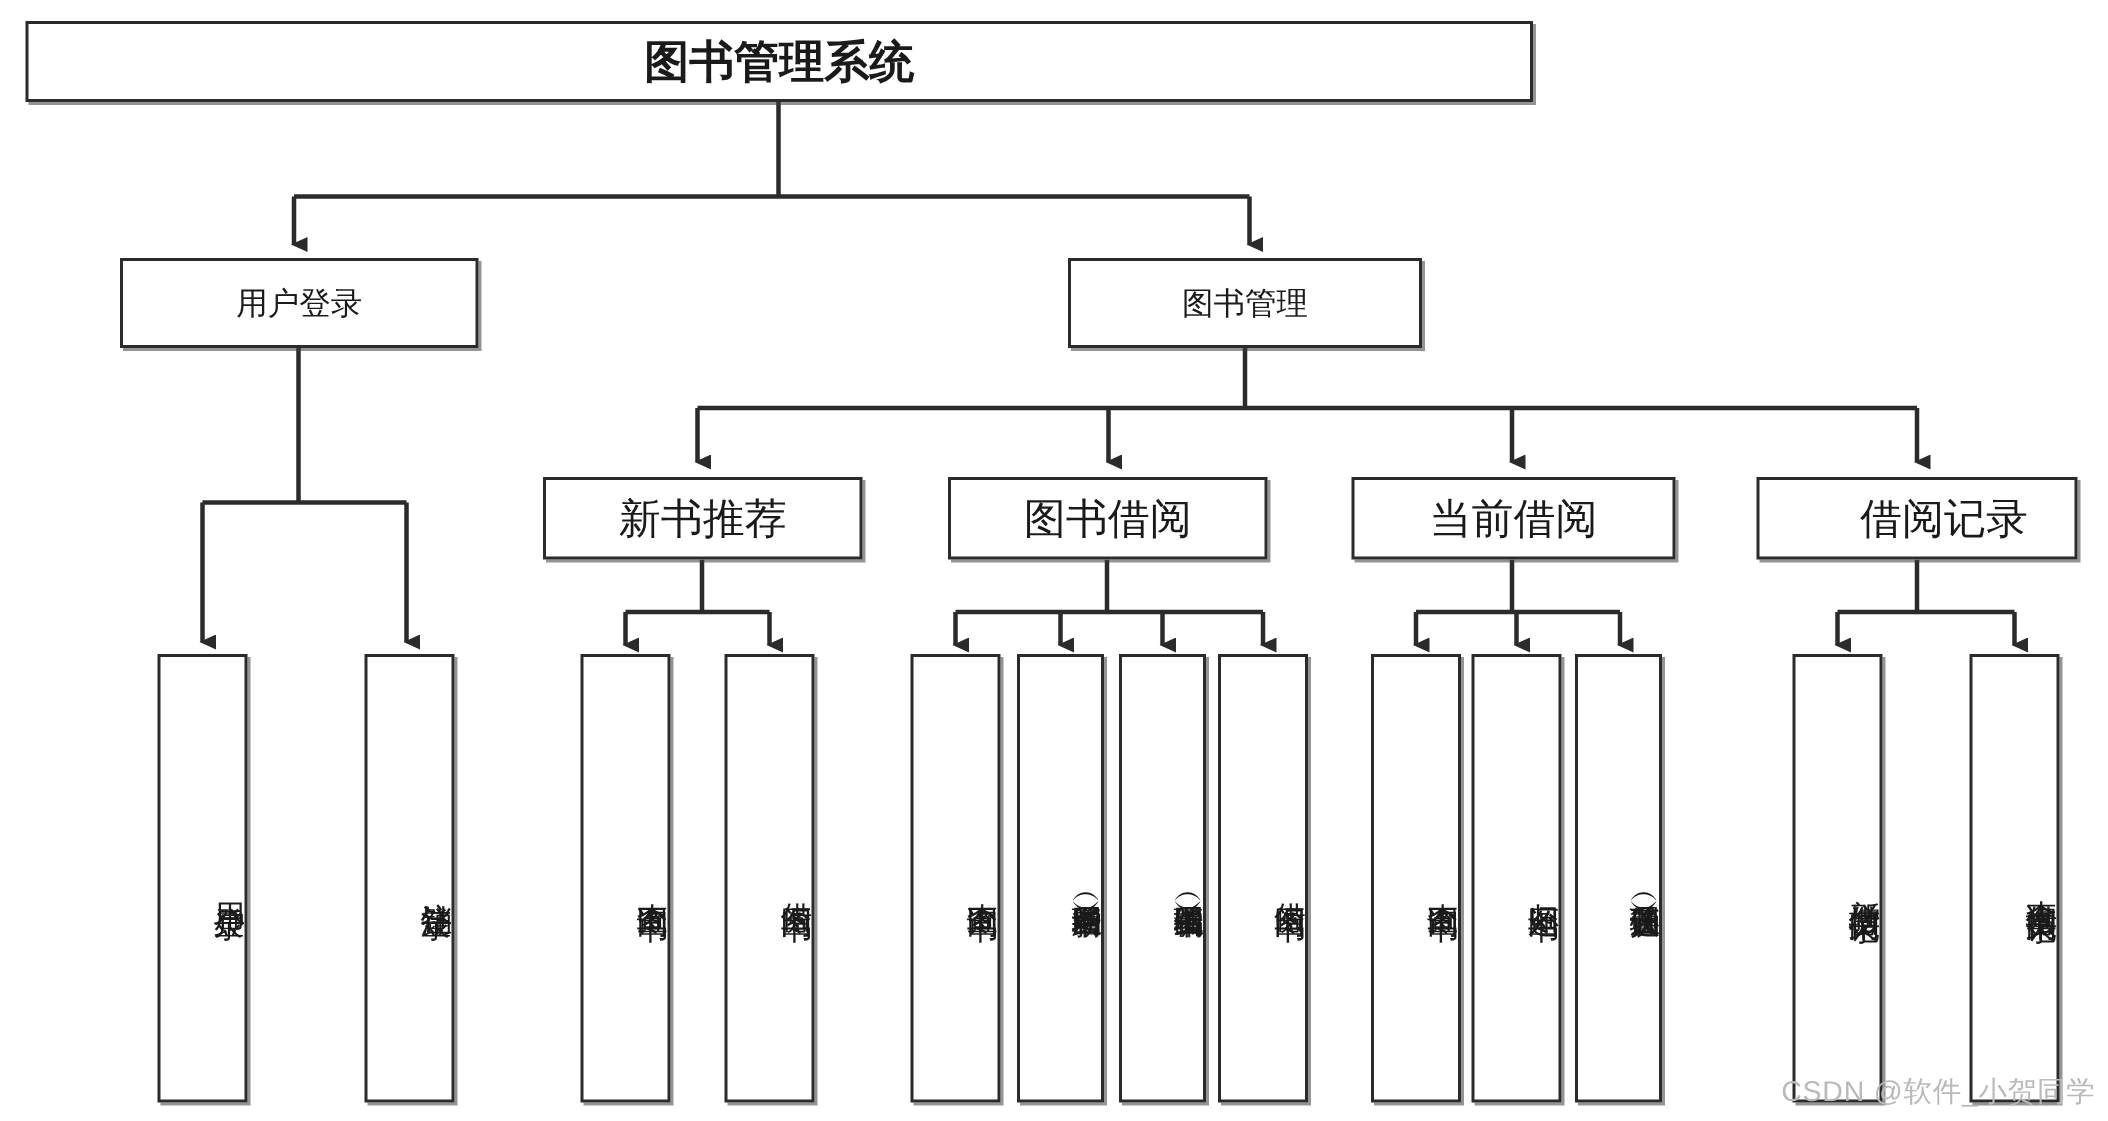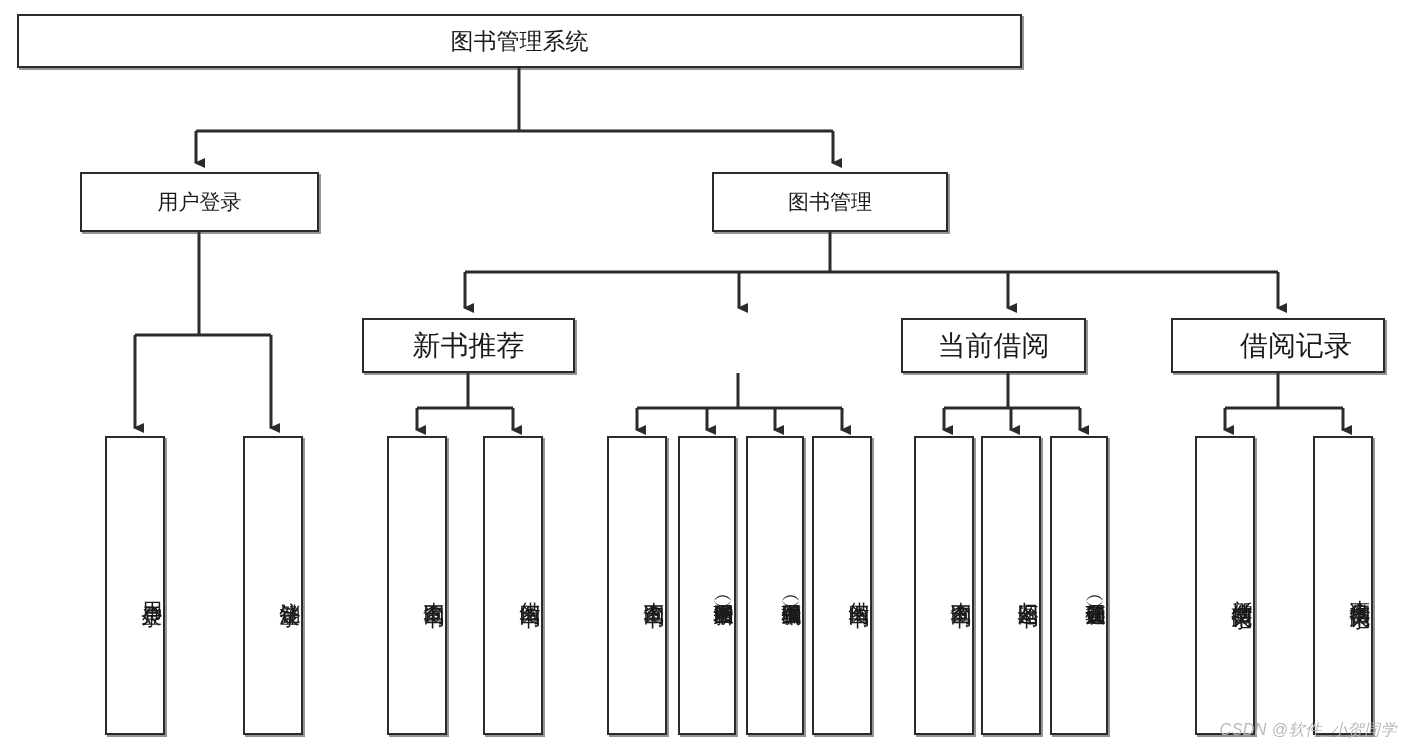--- a/index.html
+++ b/index.html
@@ -22,21 +22,22 @@
     box-sizing: border-box;
     border: 2px solid #2b2b2b;
     background: #ffffff;
     display: flex;
     align-items: center;
     justify-content: center;
     color: #1a1a1a;
     box-shadow: 2px 2px 0 0 rgba(60,60,60,0.55);
   }
   .node.root {
-    font-size: 23px;
+    font-size: 30px;
+    font-weight: bold;
   }
   .node.lvl2 {
     font-size: 21px;
   }
   .node.lvl3 {
     font-size: 28px;
   }
   .node.leaf {
     font-size: 21px;
     writing-mode: vertical-rl;
@@ -56,25 +57,24 @@
     left: 0;
     top: 0;
     width: 1405px;
     height: 747px;
     pointer-events: none;
   }
   .watermark {
     position: absolute;
     right: 8px;
     bottom: 6px;
-    font-size: 16px;
+    font-size: 19px;
     color: #b9b9b9;
     white-space: nowrap;
     letter-spacing: 0.5px;
-    font-style: italic;
   }
 </style>
 </head>
 <body>
 
 <div id="canvas">
 
   <svg class="links" viewBox="0 0 1405 747">
     <defs>
       <marker id="arrow" markerWidth="12" markerHeight="12" refX="5" refY="9" orient="auto" markerUnits="userSpaceOnUse">
@@ -132,21 +132,24 @@
   <div class="node lvl2" style="left:80px; top:172px; width:239px; height:60px;">
     <span>用户登录</span>
   </div>
   <div class="node lvl2" style="left:712px; top:172px; width:236px; height:60px;align-items:center;">
     <span>图书管理</span>
   </div>
 
   <div class="node lvl3" style="left:362px; top:318px; width:213px; height:55px;">
     <span>新书推荐</span>
   </div>
-  <div class="node lvl3" style="left:901px; top:318px; width:185px; height:55px;">
+  <div class="node lvl3" style="left:632px; top:318px; width:213px; height:55px;">
+    <span>图书借阅</span>
+  </div>
+  <div class="node lvl3" style="left:901px; top:318px; width:216px; height:55px;">
     <span>当前借阅</span>
   </div>
   <div class="node lvl3" style="left:1171px; top:318px; width:214px; height:55px;padding-left:36px;">
     <span>借阅记录</span>
   </div>
 
   <div class="node leaf" style="left:105px; top:436px; width:60px; height:299px;">
     <span>用户登录</span>
   </div>
   <div class="node leaf" style="left:243px; top:436px; width:60px; height:299px;">

